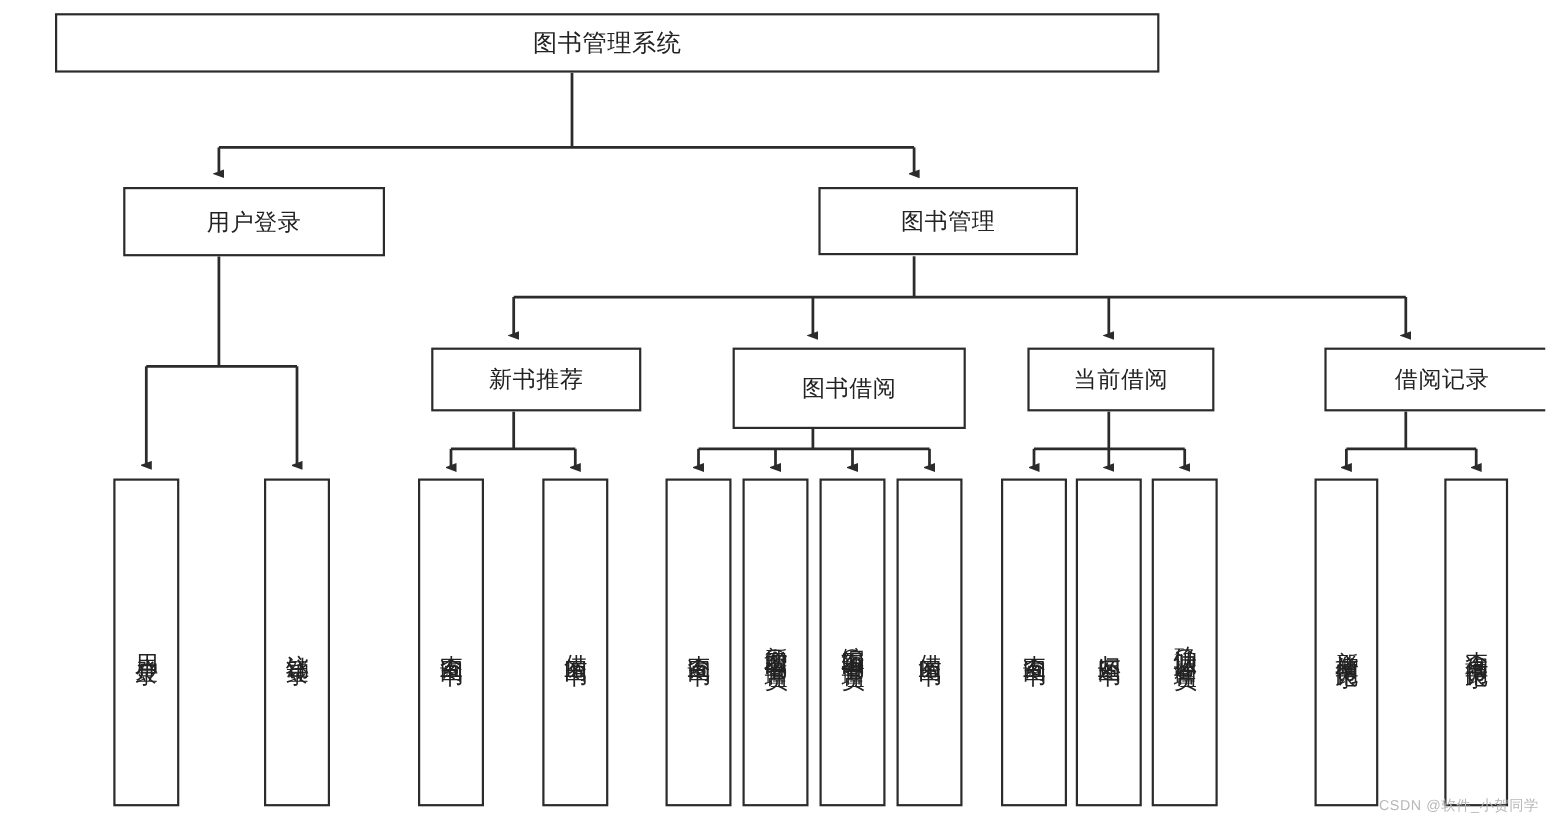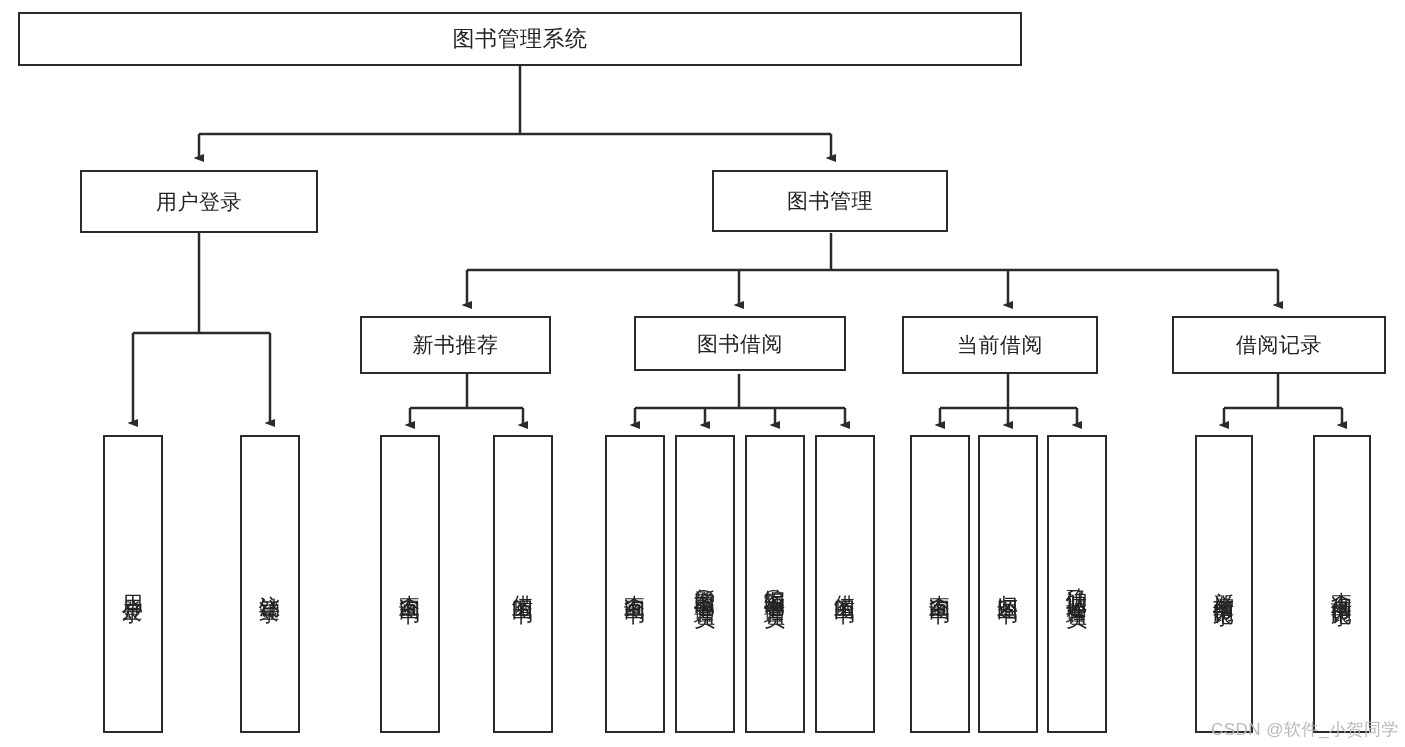--- a/index.html
+++ b/index.html
@@ -31,39 +31,40 @@
     background: #ffffff;
     display: flex;
     align-items: center;
     justify-content: center;
     color: #222222;
     z-index: 3;
   }
   .node.h {
     font-size: 21px;
     letter-spacing: 0.5px;
+    margin-left: 32px;
   }
   .node.v {
     font-size: 21px;
   }
   .node.v .vtext {
     writing-mode: vertical-rl;
     text-orientation: upright;
     letter-spacing: 3px;
     line-height: 1;
     white-space: nowrap;
   }
   .node.title {
     font-size: 22px;
   }
   .watermark {
     position: absolute;
     right: 6px;
     bottom: 6px;
-    font-size: 17px;
+    font-size: 13px;
     color: #b9b9b9;
     white-space: nowrap;
     z-index: 5;
     letter-spacing: 0.5px;
   }
 </style>
 </head>
 <body>
 
 <div id="canvas">
@@ -117,22 +118,22 @@
       <path d="M1342,408 L1342,425" marker-end="url(#arrow)"></path>
     </g>
   </svg>
 
   <div class="node h title" style="left:18px; top:12px; width:1004px; height:54px;">图书管理系统</div>
 
   <div class="node h" style="left:80px; top:170px; width:238px; height:63px;">用户登录</div>
   <div class="node h" style="left:712px; top:170px; width:236px; height:62px;">图书管理</div>
 
   <div class="node h" style="left:360px; top:316px; width:191px; height:58px;">新书推荐</div>
-  <div class="node h" style="left:634px; top:316px; width:212px; height:55px;">图书借阅</div>
-  <div class="node h" style="left:902px; top:316px; width:196px; height:58px;">当前借阅</div>
+  <div class="node h" style="left:634px; top:316px; width:212px; height:74px;">图书借阅</div>
+  <div class="node h" style="left:902px; top:316px; width:170px; height:58px;">当前借阅</div>
   <div class="node h" style="left:1172px; top:316px; width:214px; height:58px;">借阅记录</div>
 
   <div class="node v" style="left:103px; top:435px; width:60px; height:298px;">
     <span class="vtext">用户登录</span>
   </div>
   <div class="node v" style="left:240px; top:435px; width:60px; height:298px;">
     <span class="vtext">注销登录</span>
   </div>
 
   <div class="node v" style="left:380px; top:435px; width:60px; height:298px;">

